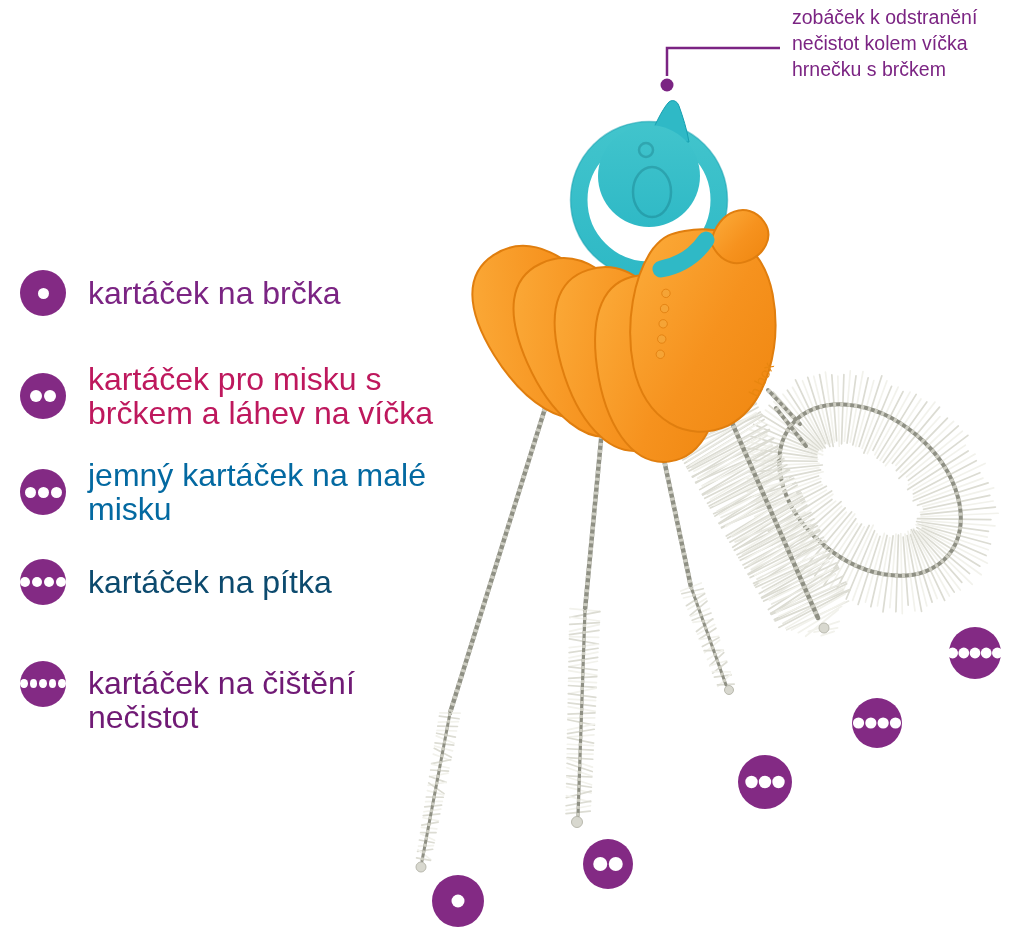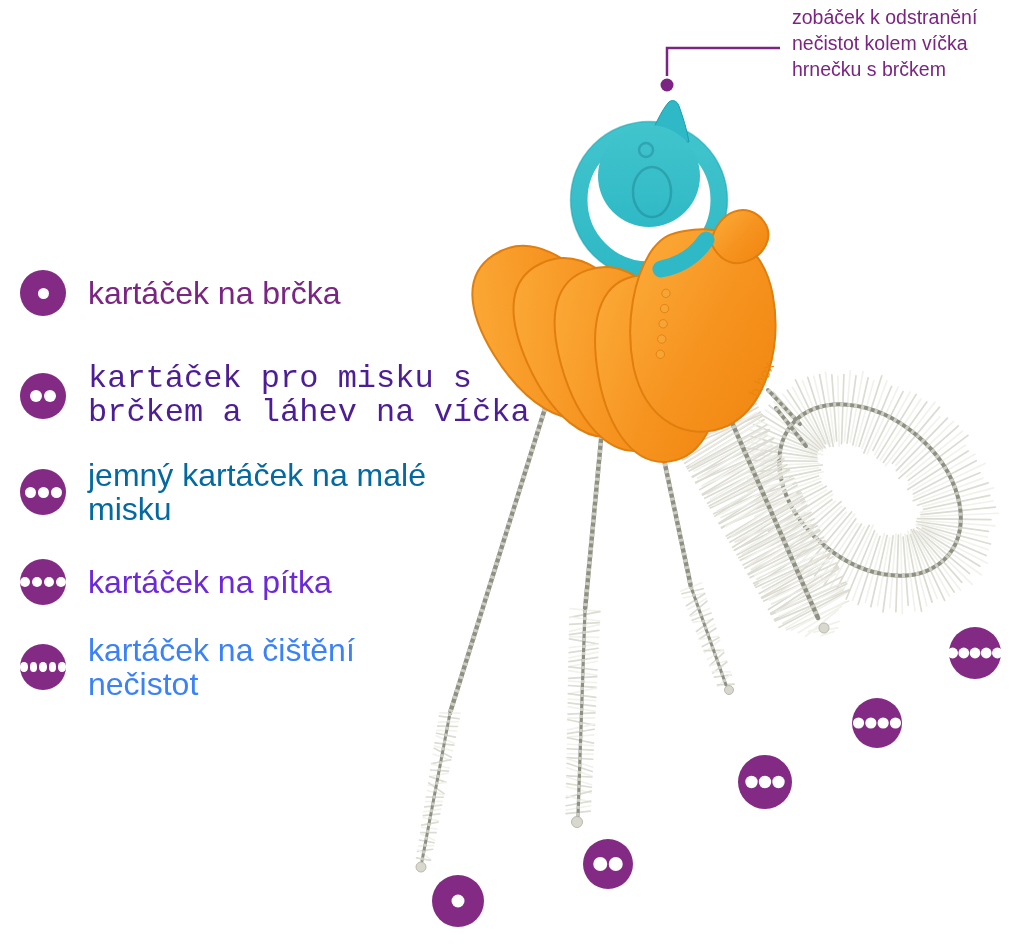--- a/index.html
+++ b/index.html
@@ -493,21 +493,21 @@
       <span class="legend-text" style="color: rgb(123, 36, 131);">
         <span>kartáček na brčka</span>
       </span>
     </div>
 
     <div class="legend-row" style="top:362px;">
       <span class="badge" style="background: rgb(131, 42, 132);">
           <span class="dot" style="height: 12px; width: 12px;"></span>
           <span class="dot" style="height: 12px; width: 12px;"></span>
         </span>
-      <span class="legend-text" style="color: #4c1d95; font-family: Liberation Mono, monospace;">
+      <span class="legend-text" style="color: #be185d;">
         <span>kartáček pro misku s</span><br>
         <span>brčkem a láhev na víčka</span>
       </span>
     </div>
 
     <div class="legend-row" style="top:458px;">
       <span class="badge" style="background: rgb(131, 42, 132);">
           <span class="dot" style="height: 11px; width: 11px;"></span>
           <span class="dot" style="height: 11px; width: 11px;"></span>
           <span class="dot" style="height: 11px; width: 11px;"></span>
@@ -518,33 +518,33 @@
       </span>
     </div>
 
     <div class="legend-row" style="top:559px;">
       <span class="badge" style="background: rgb(131, 42, 132);">
           <span class="dot" style="height: 10px; width: 10px;"></span>
           <span class="dot" style="height: 10px; width: 10px;"></span>
           <span class="dot" style="height: 10px; width: 10px;"></span>
           <span class="dot" style="height: 10px; width: 10px;"></span>
         </span>
-      <span class="legend-text" style="color: #6d28d9;">
+      <span class="legend-text" style="color: #0c4a6e;">
         <span>kartáček na pítka</span>
       </span>
     </div>
 
     <div class="legend-row" style="top:633px;">
       <span class="badge" style="background: rgb(131, 42, 132);">
           <span class="dot" style="height: 9.2px; width: 9.2px;"></span>
           <span class="dot" style="height: 9.2px; width: 9.2px;"></span>
           <span class="dot" style="height: 9.2px; width: 9.2px;"></span>
           <span class="dot" style="height: 9.2px; width: 9.2px;"></span>
           <span class="dot" style="height: 9.2px; width: 9.2px;"></span>
         </span>
-      <span class="legend-text" style="color: #3b82f6;">
+      <span class="legend-text" style="color: #701a75; margin-top: 33px;">
         <span>kartáček na čištění</span><br>
         <span>nečistot</span>
       </span>
     </div>
 
   </div>
 </div>
 
 </body></html>

